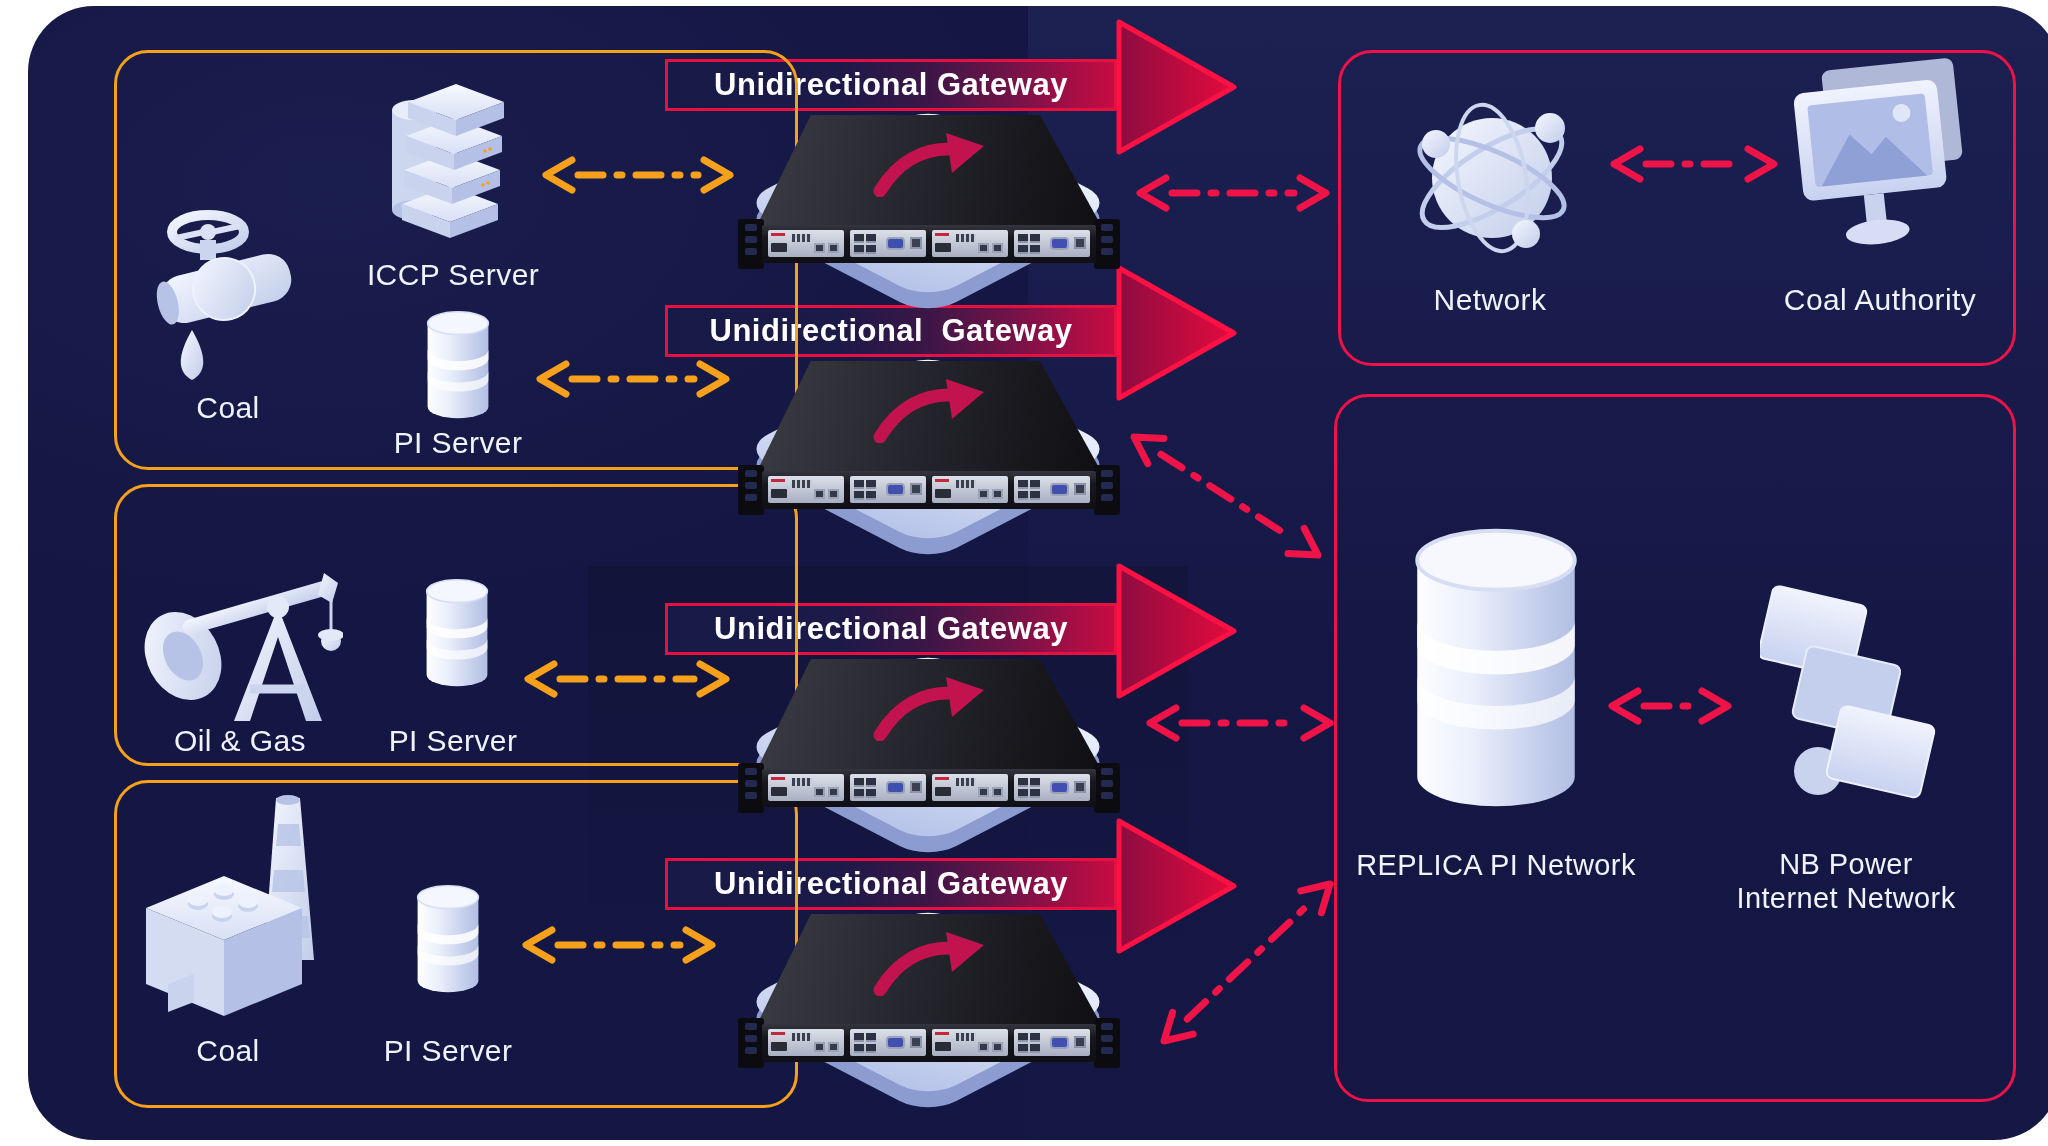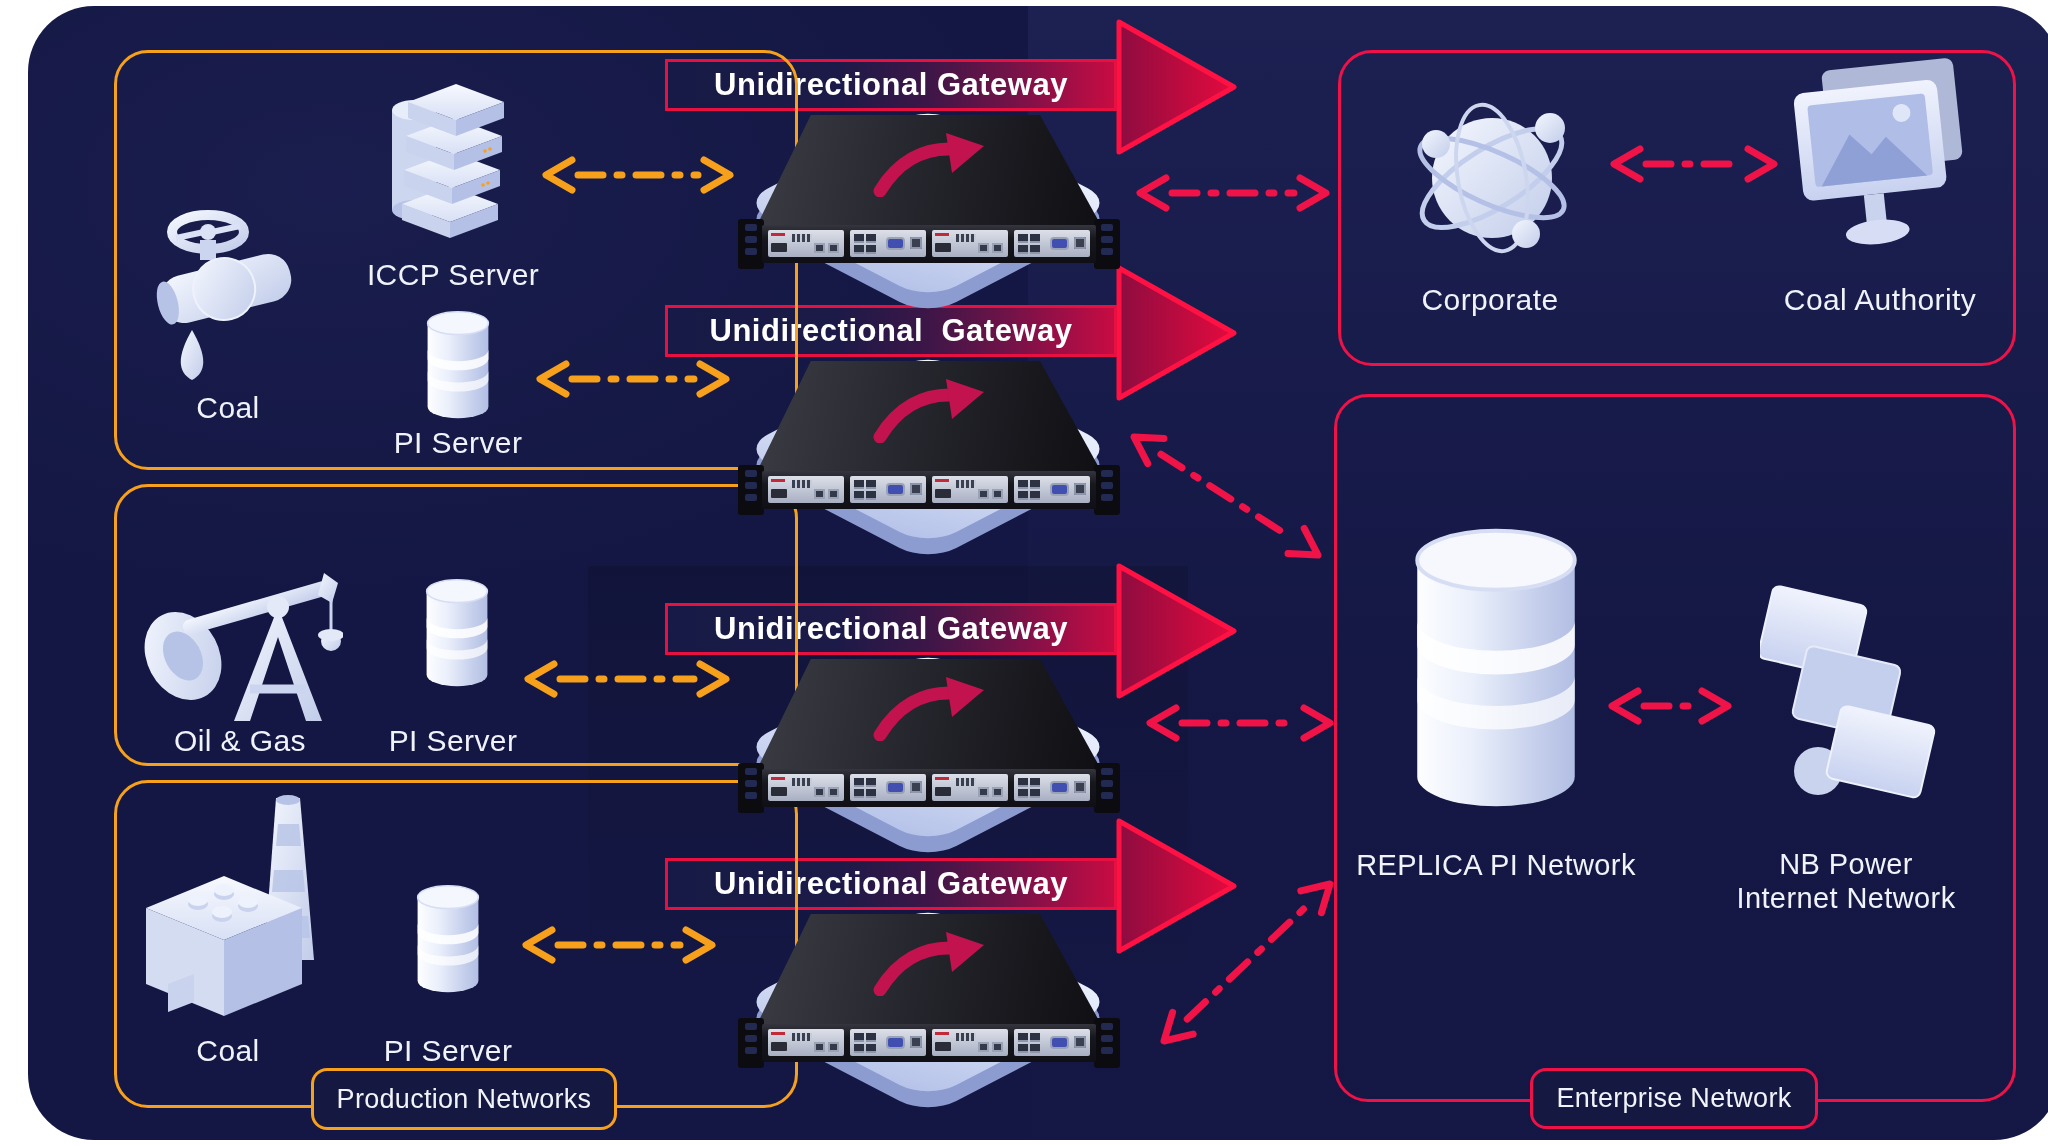--- a/index.html
+++ b/index.html
@@ -132,23 +132,20 @@
           <polygon points="3,3 3,133 118,68"></polygon>
         </svg>
     <div class="gw-banner">
           <span>Unidirectional Gateway</span>
         </div>
   </div>
 
   <div class="obox" style="left:86px;top:44px;width:678px;height:414px"></div>
   <div class="obox" style="left:86px;top:478px;width:678px;height:276px"></div>
   <div class="obox" style="left:86px;top:774px;width:678px;height:322px"></div>
-  <div class="badge orange" style="left:283px;top:1062px;width:300px;height:56px">
-    <span>Production Networks</span>
-  </div>
 
   <svg class="icon" style="left:118px;top:196px" width="164" height="192" viewBox="0 0 164 192">
     <ellipse cx="62" cy="30" rx="36" ry="17" fill="none" stroke="url(#g-light)" stroke-width="10"></ellipse>
     <circle cx="62" cy="30" r="8" fill="#dbe2f5"></circle>
     <line x1="30" y1="36" x2="58" y2="30" stroke="#dbe2f5" stroke-width="6"></line>
     <line x1="94" y1="24" x2="66" y2="30" stroke="#dbe2f5" stroke-width="6"></line>
     <rect x="54" y="38" width="16" height="20" fill="#ccd5ef"></rect>
     <g transform="rotate(-14 82 86)">
       <rect x="14" y="62" width="132" height="48" rx="22" fill="url(#g-light)"></rect>
       <circle cx="78" cy="86" r="31" fill="url(#g-light)" stroke="#eef2fc" stroke-width="2"></circle>
@@ -245,34 +242,31 @@
     <ellipse cx="94" cy="128" rx="10" ry="6" fill="#c9d3ee"></ellipse>
         <ellipse cx="94" cy="124" rx="10" ry="6" fill="#eef2fc"></ellipse>
     <ellipse cx="120" cy="118" rx="10" ry="6" fill="#c9d3ee"></ellipse>
         <ellipse cx="120" cy="114" rx="10" ry="6" fill="#eef2fc"></ellipse>
     <polygon points="40,196 66,186 66,214 40,224" fill="#c9d3ee"></polygon>
   </svg>
   <div class="lbl" style="left:200px;top:1028px">Coal</div>
 
   <div class="rbox" style="left:1310px;top:44px;width:672px;height:310px"></div>
   <div class="rbox" style="left:1306px;top:388px;width:676px;height:702px"></div>
-  <div class="badge red" style="left:1502px;top:1062px;width:282px;height:55px">
-    <span>Enterprise Network</span>
-  </div>
 
   <svg class="icon" style="left:1382px;top:82px" width="165" height="178" viewBox="0 0 165 178">
     <circle cx="82" cy="90" r="60" fill="url(#g-light)"></circle>
     <ellipse cx="82" cy="90" rx="80" ry="30" fill="none" stroke="#c3cdec" stroke-width="5" transform="rotate(-32 82 90)"></ellipse>
     <ellipse cx="82" cy="90" rx="78" ry="26" fill="none" stroke="#b4c0e5" stroke-width="5" transform="rotate(24 82 90)"></ellipse>
     <ellipse cx="82" cy="90" rx="74" ry="34" fill="none" stroke="#cdd6ef" stroke-width="4" transform="rotate(80 82 90)"></ellipse>
     <circle cx="26" cy="56" r="14" fill="url(#g-light)"></circle>
     <circle cx="140" cy="40" r="15" fill="url(#g-light)"></circle>
     <circle cx="116" cy="146" r="14" fill="url(#g-light)"></circle>
   </svg>
-  <div class="lbl" style="left:1462px;top:277px">Corporate</div>
+  <div class="lbl" style="left:1462px;top:277px">Network</div>
 
   <svg class="icon" style="left:1760px;top:52px" width="180" height="215" viewBox="0 0 180 215">
     <rect x="38" y="6" width="132" height="102" rx="8" fill="#c9d3ee" opacity=".85" transform="rotate(-6 104 57)"></rect>
     <g transform="rotate(-6 86 100)">
       <rect x="12" y="28" width="144" height="108" rx="10" fill="url(#g-screen)"></rect>
       <rect x="25" y="41" width="118" height="82" rx="4" fill="#b0bde6"></rect>
       <polygon points="31,123 64,74 84,96 100,80 137,123" fill="#8fa0d6"></polygon>
       <circle cx="118" cy="58" r="9" fill="#dfe6f8"></circle>
       <rect x="72" y="136" width="20" height="32" fill="#c9d3ee"></rect>
       <ellipse cx="82" cy="174" rx="32" ry="12" fill="#d6ddf4"></ellipse>

